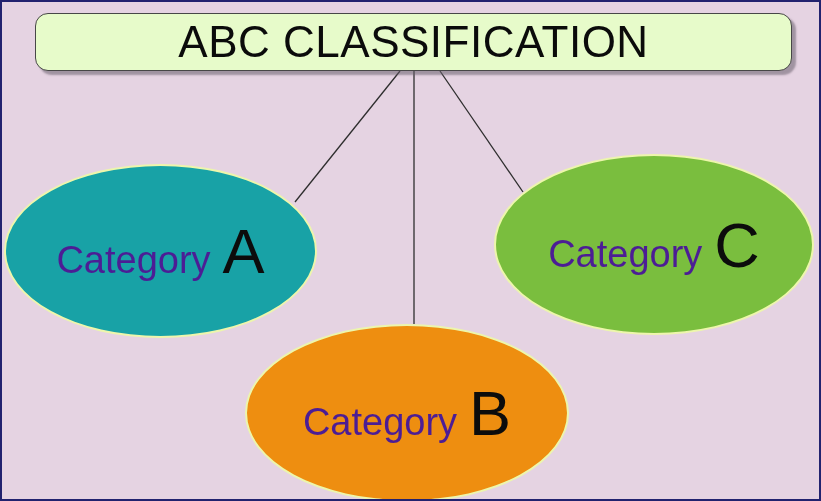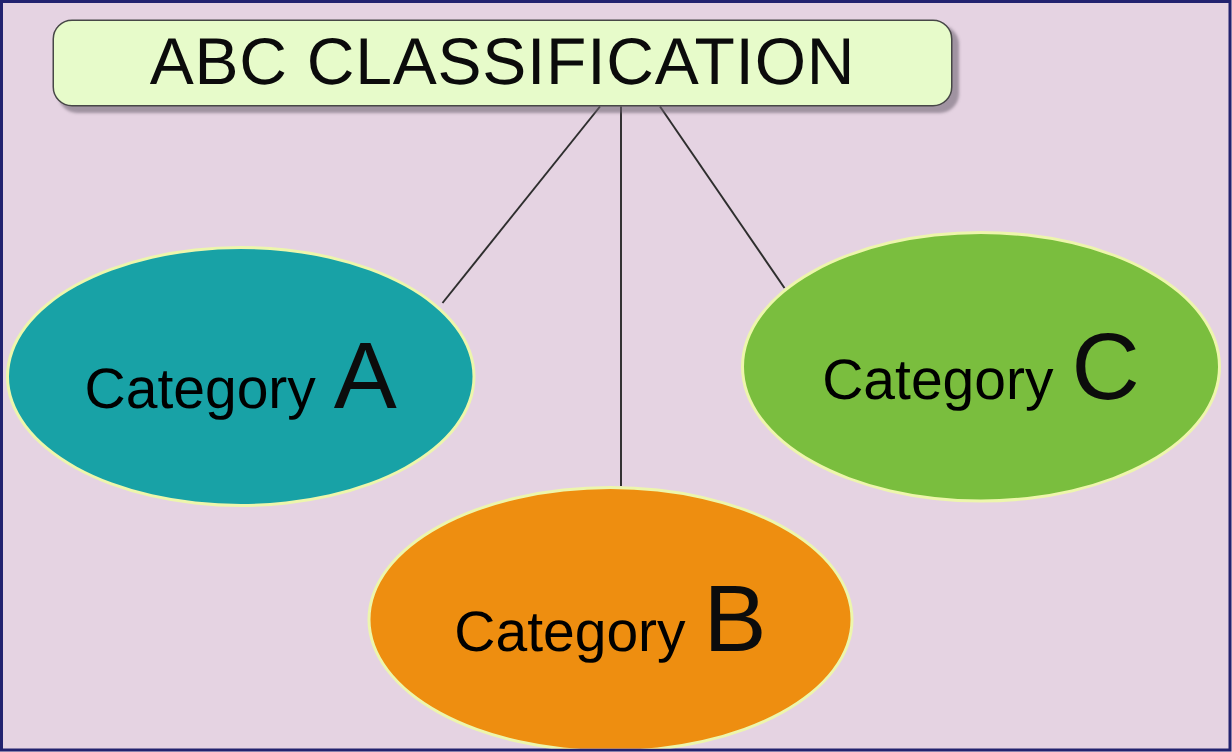--- a/index.html
+++ b/index.html
@@ -22,21 +22,21 @@
     pointer-events: none;
   }
   .connector-svg line {
     stroke: #2e2e2e;
     stroke-width: 1.3;
   }
 
   .title-box {
     position: absolute;
     left: 33px; top: 11px;
-    width: 600px; height: 58px;
+    width: 757px; height: 58px;
     background: #e7fbca;
     border: 1px solid #474747;
     border-radius: 13px;
     box-shadow: 4px 4px 2px rgba(104, 94, 108, 0.55);
     display: flex;
     align-items: center;
     justify-content: center;
     z-index: 2;
   }
   .title-text {
@@ -60,21 +60,21 @@
   .node-c { left: 492px; top: 152px; width: 320px; height: 181px; }
 
   .node-label {
     display: inline-flex;
     align-items: baseline;
     gap: 12px;
     white-space: nowrap;
   }
   .node-label .prefix {
     font-size: 38px;
-    color: #000000;
+    color: #4c1d95;
   }
   .node-label .big-letter {
     font-size: 63px;
     color: #0c0c0c;
   }
 </style>
 </head>
 <body>
 
 <div class="canvas" style="background-color: rgb(229, 211, 226);">

